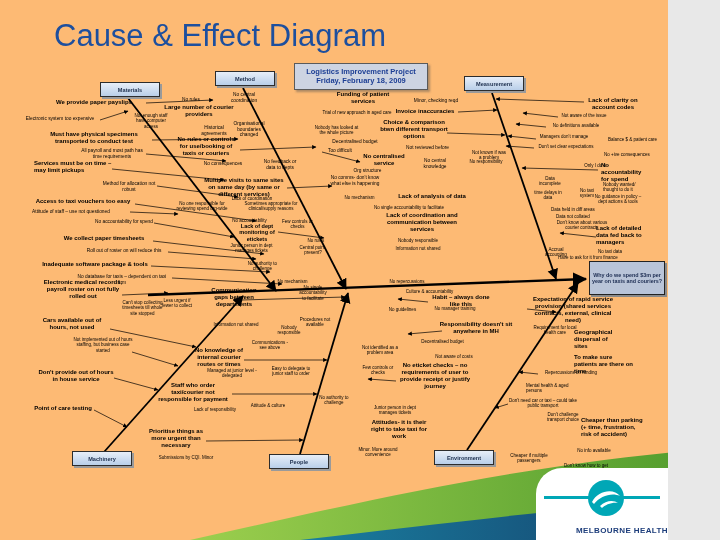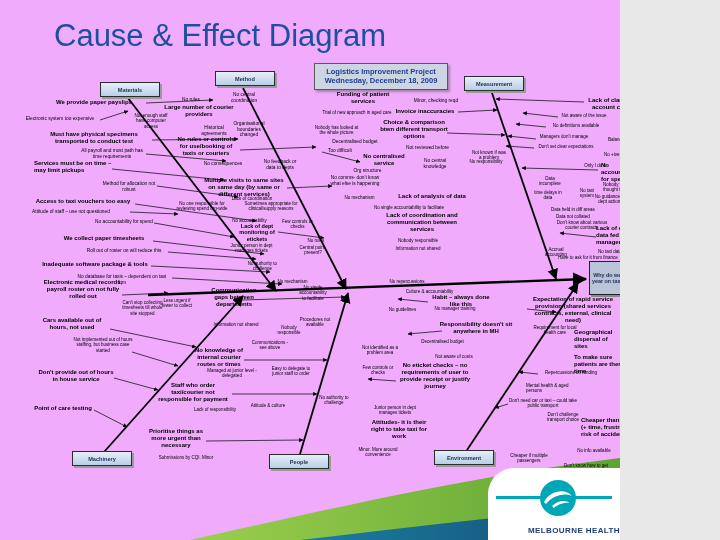--- a/index.html
+++ b/index.html
@@ -1,23 +1,23 @@
 <!DOCTYPE html>
 <html><head>
 <meta charset="utf-8">
 <style>
   html,body{margin:0;padding:0;background:#e8e8e8;}
-  .slide{position:relative;width:620px;height:540px;background:#f0abfc;overflow:hidden;
+  .slide{position:relative;width:668px;height:540px;background:#fdba74;overflow:hidden;
          font-family:"Liberation Sans",sans-serif;}
   .title{position:absolute;left:54px;top:18px;font-size:31px;font-weight:500;
          color:#1d4f9e;letter-spacing:0px;}
   .hdrbox{position:absolute;left:294px;top:63px;width:130px;background:#cdd4e2;
           border:1px solid #5a5a5a;box-shadow:2px 2px 2px rgba(80,80,80,.45);
           font-size:7.5px;font-weight:bold;color:#1c3e94;text-align:center;
-          padding:3px 1px;line-height:1.25;margin-left:20px;}
+          padding:3px 1px;line-height:1.25;}
   .cat{position:absolute;width:58px;height:13px;background:linear-gradient(#e7eef8,#b9cfe9);
        border:1.3px solid #2c2c2c;box-shadow:2px 2px 0 #9a9a9a;display:flex;
        align-items:center;justify-content:center;font-size:5.6px;font-weight:bold;color:#1d2f4e;}
   .effect{position:absolute;left:589px;top:261px;width:72px;height:30px;background:#b9c4d8;
           border:1.4px solid #222;box-shadow:2px 2px 0 #8a8a8a;font-size:5.4px;font-weight:bold;
           color:#203055;text-align:center;display:flex;align-items:center;justify-content:center;
           padding:1px;line-height:1.2;}
   .lbl{position:absolute;color:#000;line-height:1.18;}
   svg.layer{position:absolute;left:0;top:0;}
   .logo-panel{position:absolute;right:0;bottom:0;width:132px;height:72px;background:#fff;
@@ -106,21 +106,21 @@
       <line x1="538" y1="374" x2="519" y2="372" marker-end="url(#ah)"></line>
       <line x1="508" y1="404" x2="495" y2="408" marker-end="url(#ah)"></line>
       <line x1="322" y1="152" x2="360" y2="162" marker-end="url(#ah)"></line>
     </g>
   </svg>
 
   <div class="title">Cause &amp; Effect Diagram</div>
 
   <div class="hdrbox">
     <div>Logistics Improvement Project</div>
-    <div>Wednesday, December 18, 2009</div>
+    <div>Friday, February 18, 2009</div>
   </div>
 
   <div id="cats">
       <div class="cat" style="left: 100px; top: 82px;">Materials</div>
       <div class="cat" style="left: 215px; top: 71px;">Method</div>
       <div class="cat" style="left: 464px; top: 76px;">Measurement</div>
       <div class="cat" style="left: 72px; top: 451px;">Machinery</div>
       <div class="cat" style="left: 269px; top: 454px;">People</div>
       <div class="cat" style="left: 434px; top: 450px;">Environment</div>
     </div>

